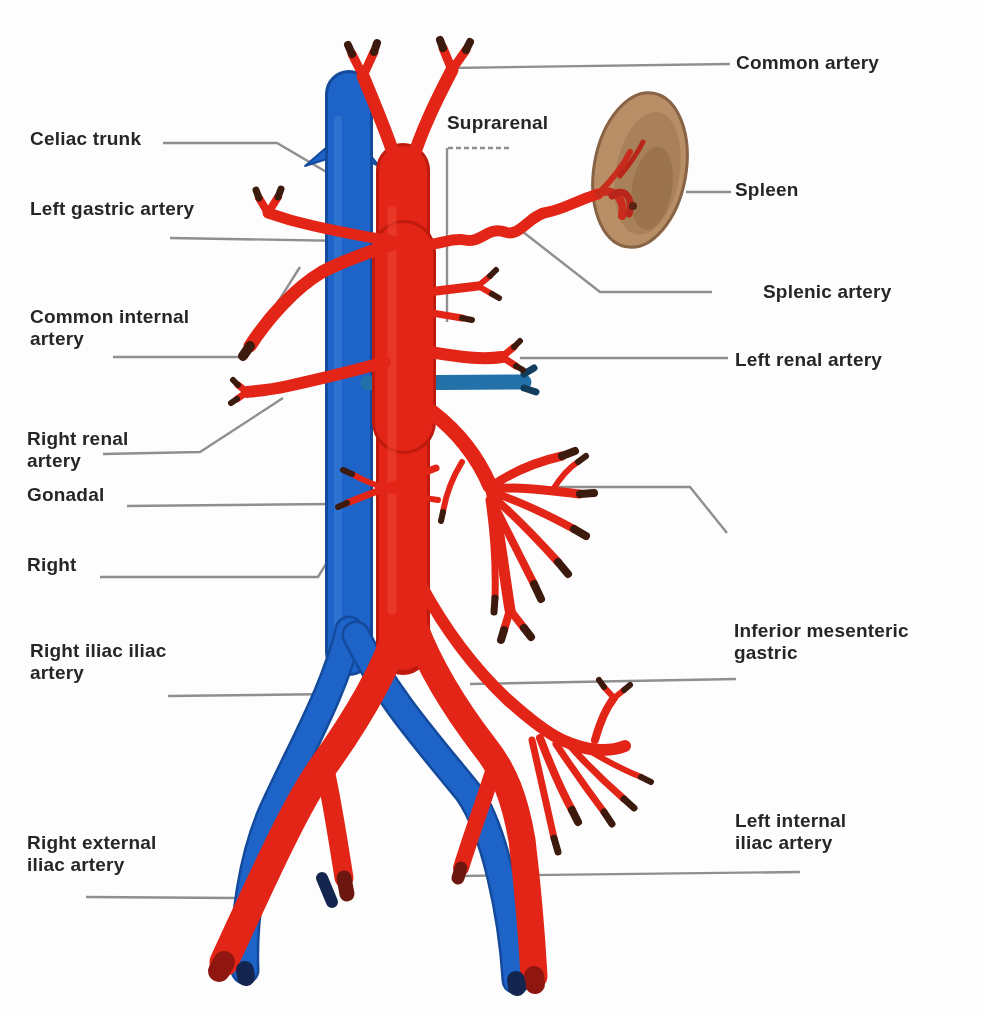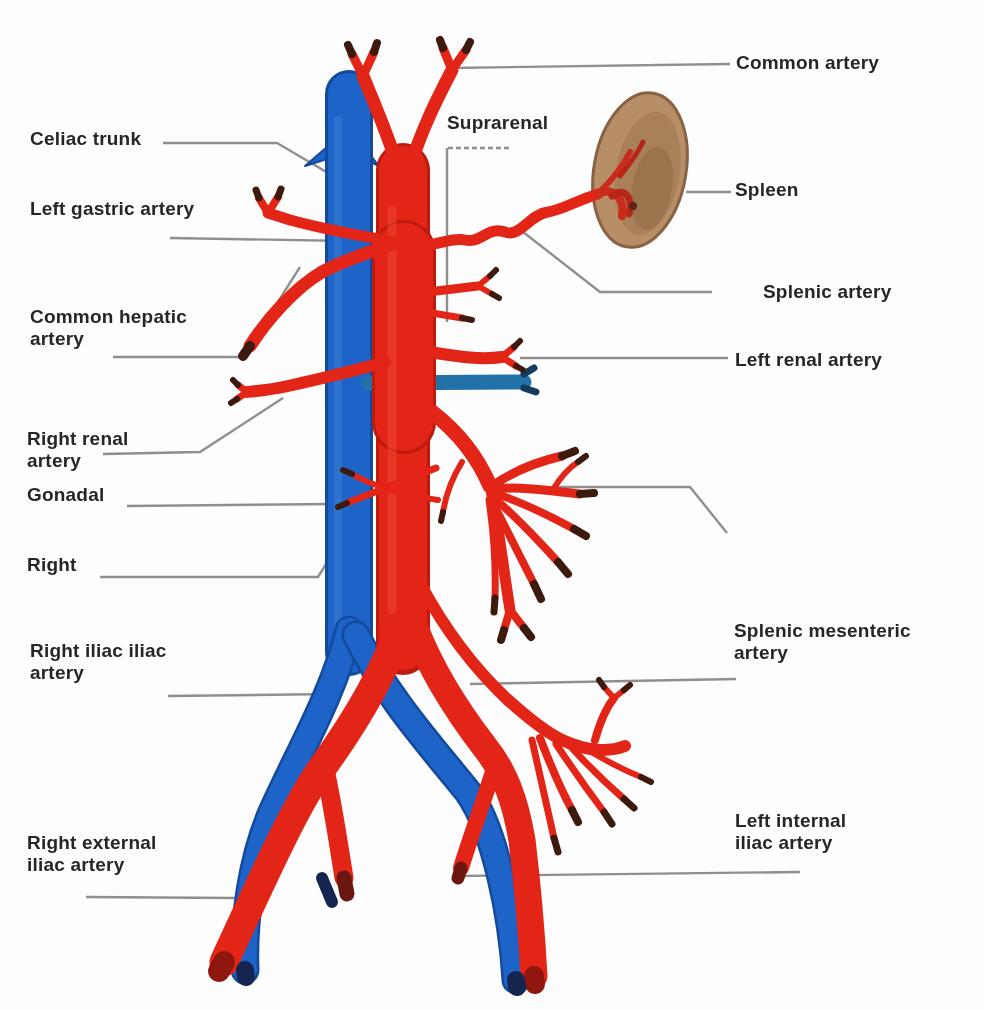--- a/index.html
+++ b/index.html
@@ -178,23 +178,23 @@
       <circle cx="633" cy="206" r="4" fill="#5a2416" stroke="none"></circle>
     </g>
   </svg>
 
   <div class="lbl" style="left:736px;top:52px;">Common artery</div>
   <div class="lbl" style="left:30px;top:128px;">Celiac trunk</div>
   <div class="lbl" style="left:447px;top:112px;">Suprarenal</div>
   <div class="lbl" style="left:30px;top:198px;">Left gastric artery</div>
   <div class="lbl" style="left:735px;top:179px;">Spleen</div>
   <div class="lbl" style="left:735px;top:281px;margin-left:28px;">Splenic artery</div>
-  <div class="lbl" style="left:30px;top:306px;width:160px;">Common hepatic artery</div>
+  <div class="lbl" style="left:30px;top:306px;width:160px;">Common internal artery</div>
   <div class="lbl" style="left:735px;top:349px;">Left renal artery</div>
   <div class="lbl" style="left:27px;top:428px;width:120px;">Right renal artery</div>
   <div class="lbl" style="left:27px;top:484px;">Gonadal</div>
   <div class="lbl" style="left:27px;top:554px;">Right</div>
-  <div class="lbl" style="left:734px;top:620px;width:225px;">Splenic mesenteric artery</div>
+  <div class="lbl" style="left:734px;top:620px;width:225px;">Inferior mesenteric gastric</div>
   <div class="lbl" style="left:30px;top:640px;width:150px;">Right iliac iliac artery</div>
   <div class="lbl" style="left:735px;top:810px;width:140px;">Left internal iliac artery</div>
   <div class="lbl" style="left:27px;top:832px;width:150px;">Right external iliac artery</div>
 
 </div>
 
 </body></html>

